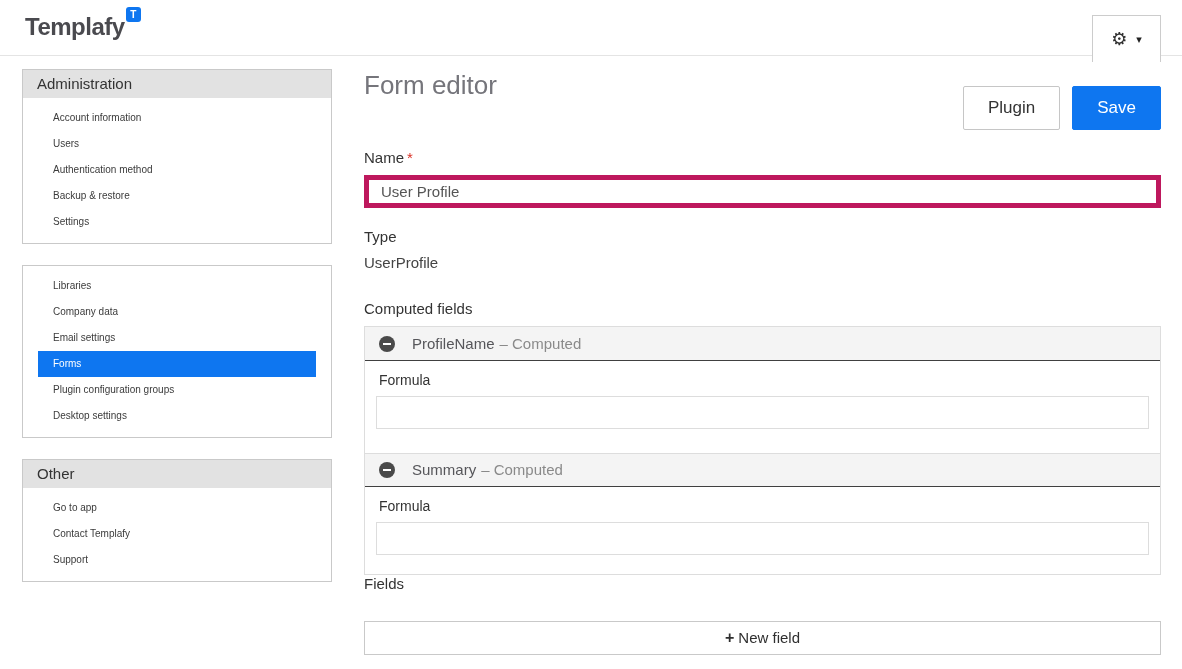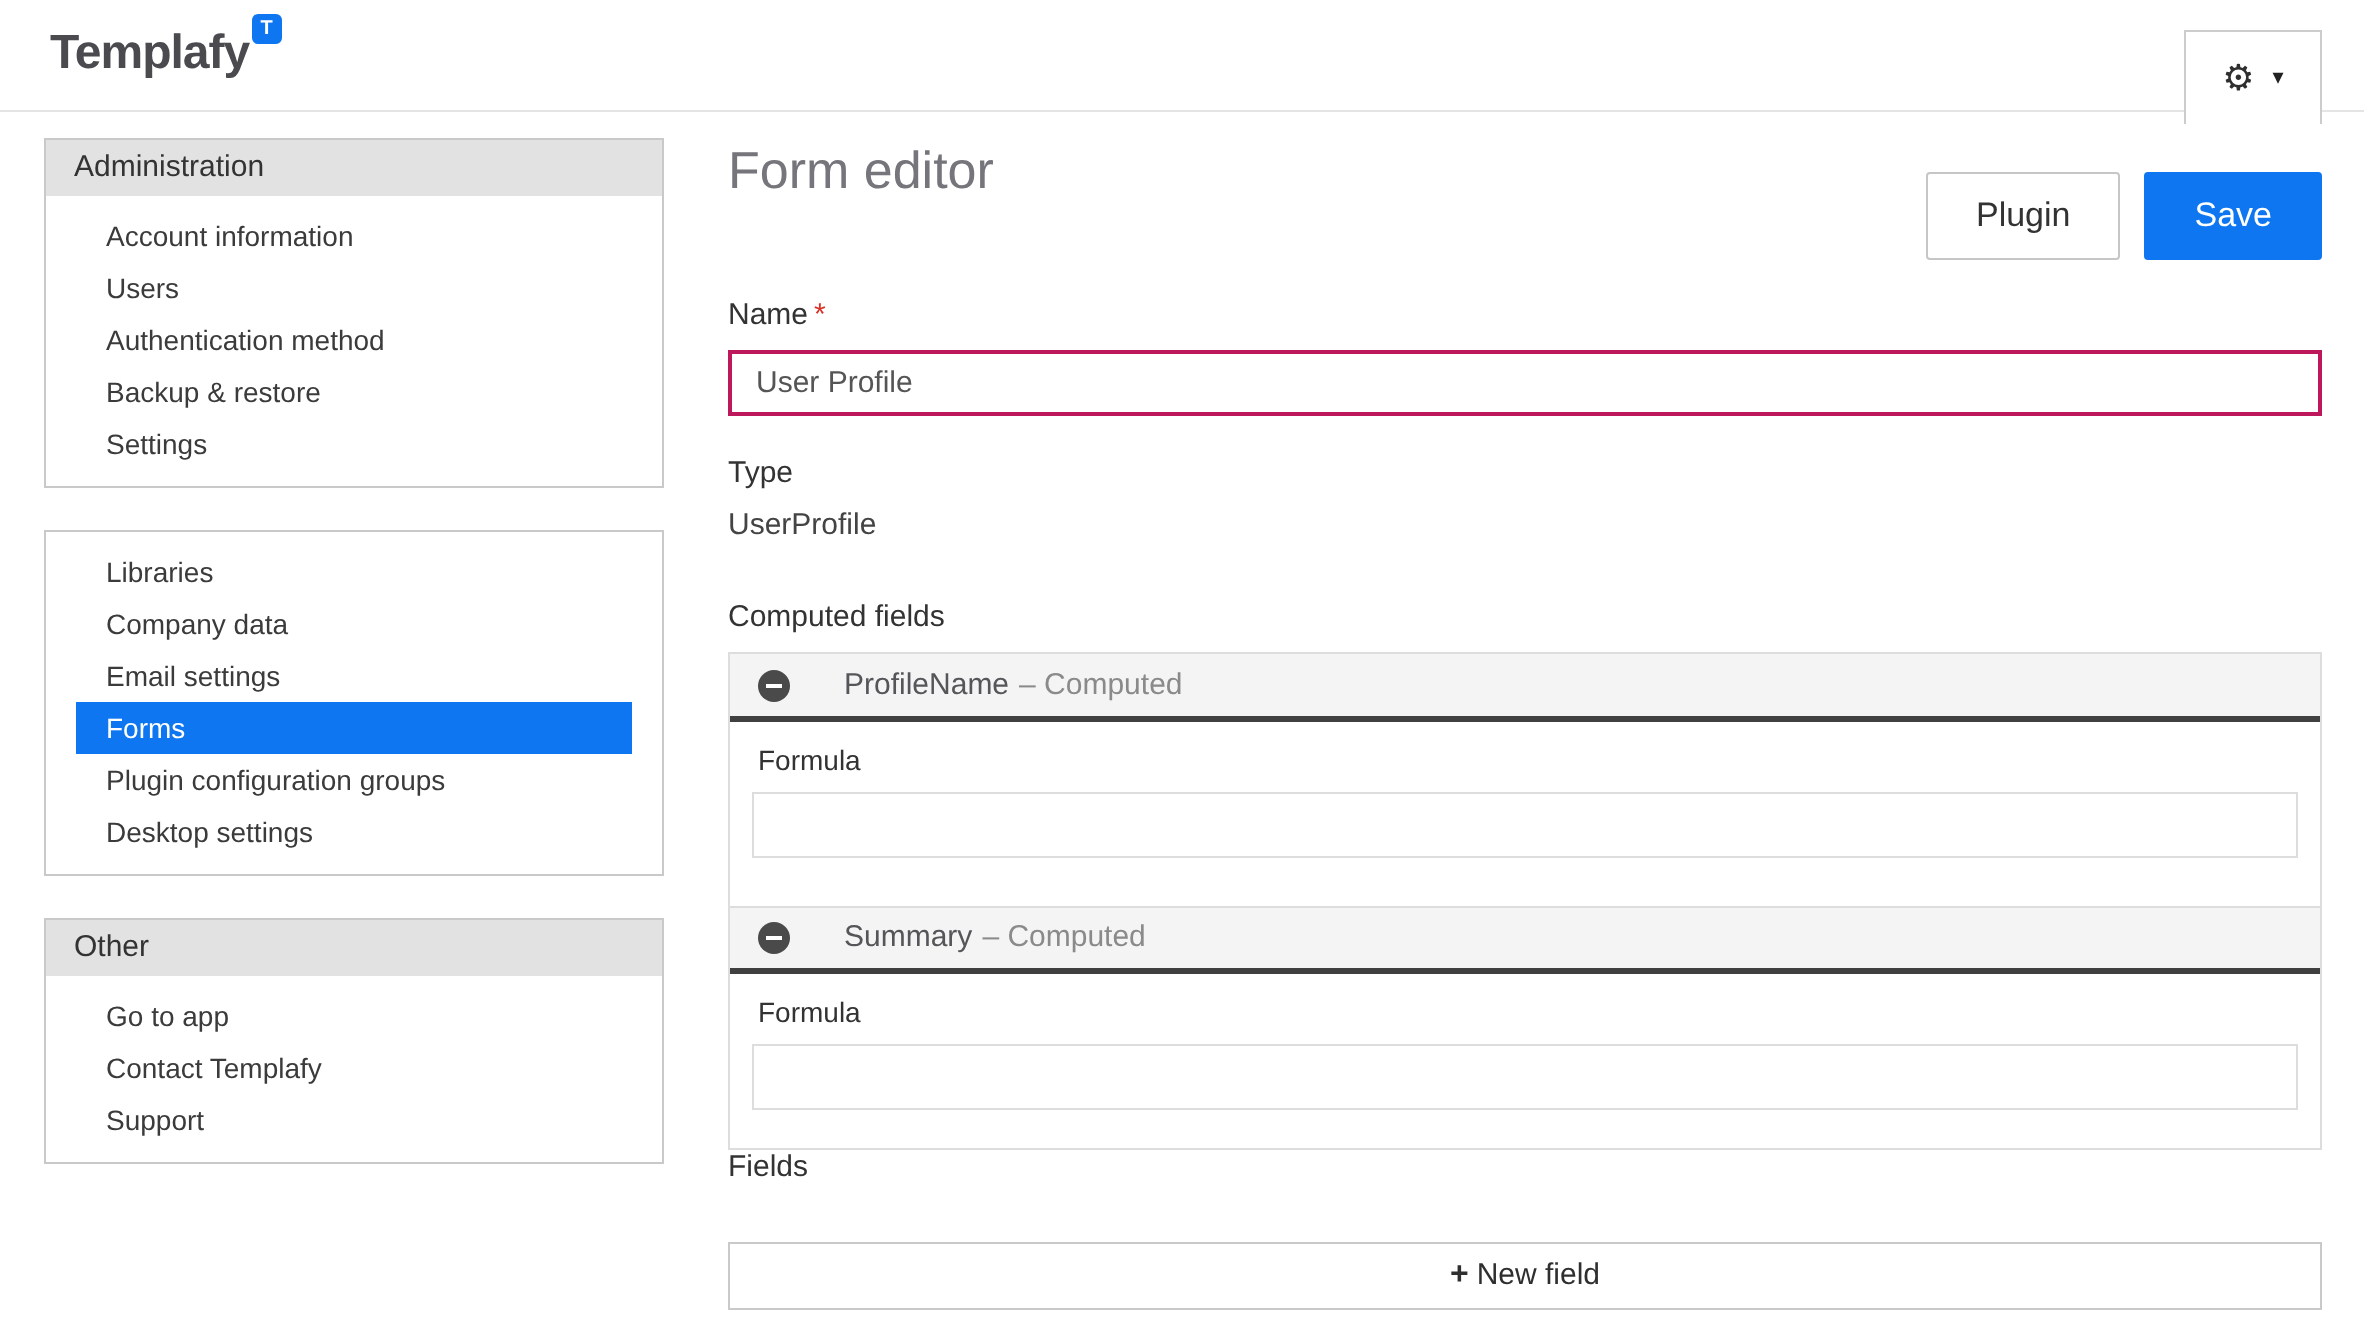--- a/index.html
+++ b/index.html
@@ -59,21 +59,21 @@
   }
   .side-panel-header {
     background:#e2e2e2;
     padding:5px 14px 6px 14px;
     font-size:15px;
     color:#333;
     cursor:pointer;
   }
   .side-list { list-style:none; margin:0; padding:7px 15px 8px 15px; }
   .side-item {
-    font-size:14px;
+    font-size:10px;
     color:#3b3b3b;
     padding:5px 14px 5px 15px;
     cursor:pointer;
     line-height:16px;
   }
   .side-item.active {
     background:#0e76f0;
     color:#fff;
   }
 
@@ -96,43 +96,43 @@
 
   .field-label { font-size:15px; color:#333; }
   .required { color:#d93025; margin-left:3px; }
 
   .name-label { margin-top:19px; }
   .text-input {
     display:block;
     width:100%;
     height:33px;
     margin-top:9px;
-    border:2px solid #be185d;
+    border:5px solid #be185d;
     padding:0 12px;
     font-family:"Liberation Sans", sans-serif;
     font-size:15px;
     color:#555;
     background:#fff;
     outline:none;
   }
 
   .type-label { margin-top:20px; }
   .type-value { margin-top:9px; font-size:15px; color:#444; }
 
   .computed-label { margin-top:29px; }
 
   .accordion {
     border:1px solid #ddd;
     margin-top:9px;
   }
   .acc-header {
     background:#f4f4f4;
     padding:8px 14px;
-    display:flex; align-items:center; gap:27px;
-    border-bottom:3px solid #404040;
+    display:flex; align-items:center; gap:17px;
+    border-bottom:1px solid #404040;
     cursor:pointer;
     height:34px;
   }
   .acc-section + .acc-section .acc-header { border-top:1px solid #ddd; }
   .collapse-icon {
     width:16px; height:16px; border-radius:50%;
     background:#4a4a4a;
     position:relative; flex-shrink:0;
   }
   .collapse-icon::after {

